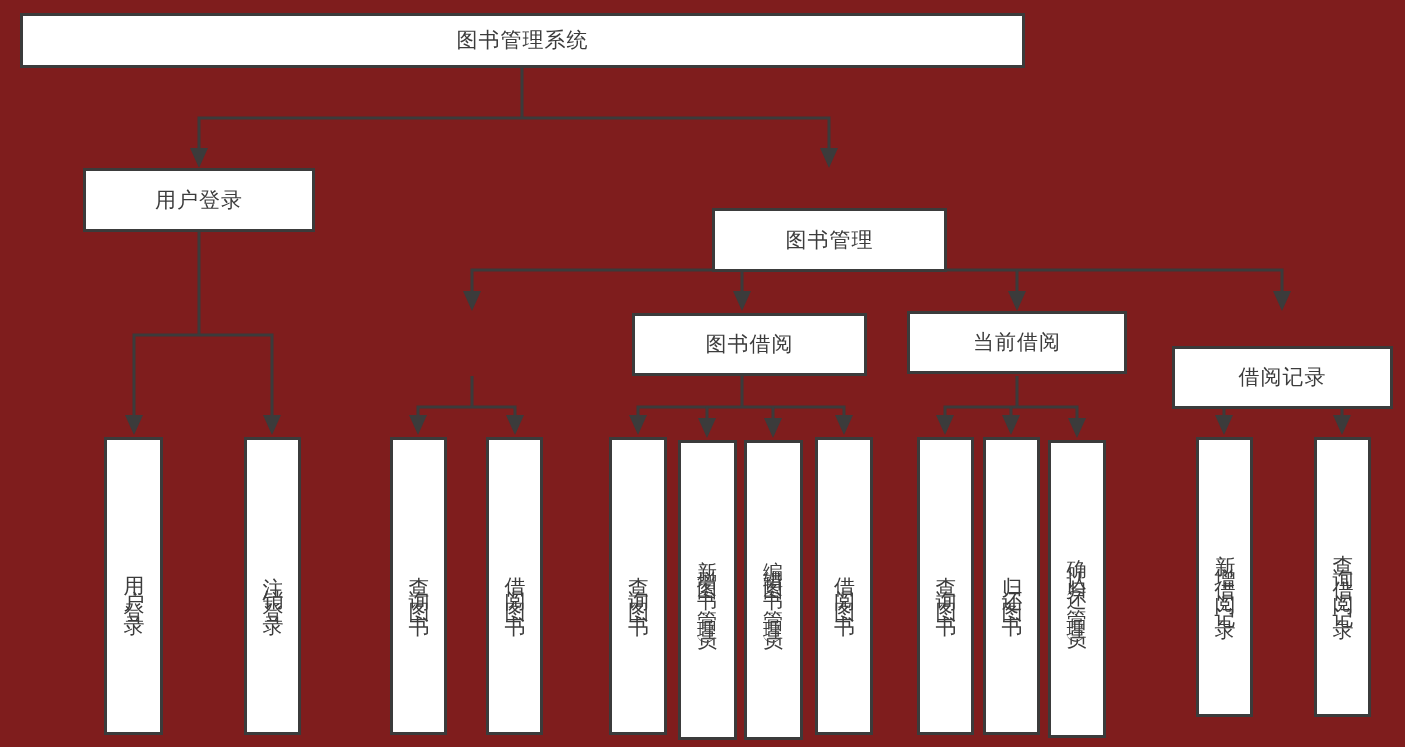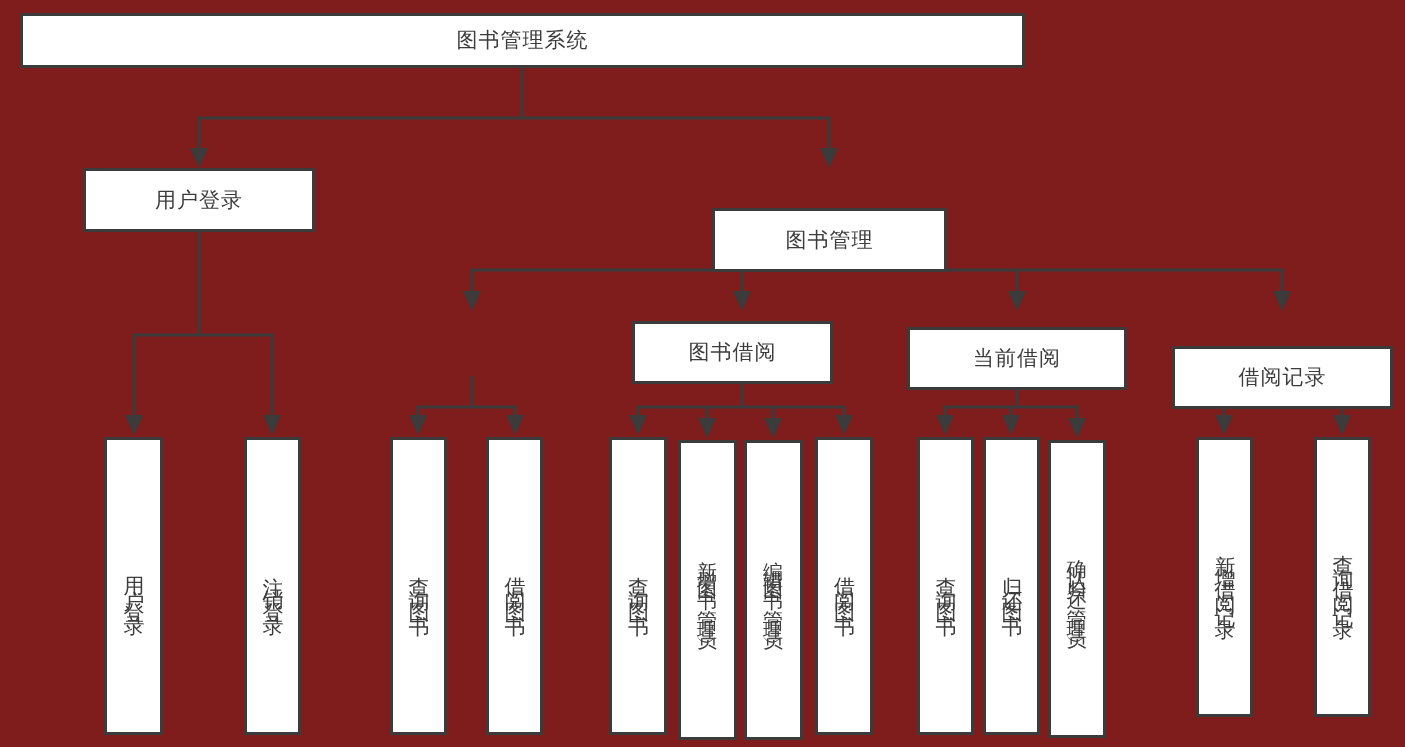--- a/index.html
+++ b/index.html
@@ -78,22 +78,22 @@
       <polygon points="1215,415 1233,415 1224,435"></polygon>
       <polygon points="1333,415 1351,415 1342,435"></polygon>
     </g>
   </svg>
 
   <div class="box" style="left:20px;top:13px;width:1005px;height:55px;">图书管理系统</div>
 
   <div class="box" style="left:83px;top:168px;width:232px;height:64px;">用户登录</div>
   <div class="box" style="left:712px;top:168px;width:235px;height:64px;margin-top:40px;">图书管理</div>
 
-  <div class="box" style="left:632px;top:313px;width:201px;height:63px;margin-top:8px;">图书借阅</div>
-  <div class="box" style="left:907px;top:327px;width:220px;height:63px;">当前借阅</div>
+  <div class="box" style="left:632px;top:313px;width:235px;height:63px;">图书借阅</div>
+  <div class="box" style="left:907px;top:311px;width:220px;height:63px;">当前借阅</div>
   <div class="box" style="left:1172px;top:313px;width:221px;height:63px;margin-top:33px;">借阅记录</div>
 
   <div class="box vbox" style="left:104px;top:437px;width:59px;height:298px;">用户登录</div>
   <div class="box vbox" style="left:244px;top:437px;width:57px;height:298px;">注销登录</div>
 
   <div class="box vbox" style="left:390px;top:437px;width:57px;height:298px;">查询图书</div>
   <div class="box vbox" style="left:486px;top:437px;width:57px;height:298px;">借阅图书</div>
 
   <div class="box vbox" style="left:609px;top:437px;width:58px;height:298px;">查询图书</div>
   <div class="box vbox dense" style="left:678px;top:440px;width:59px;height:300px;">新增图书（管理员）</div>

